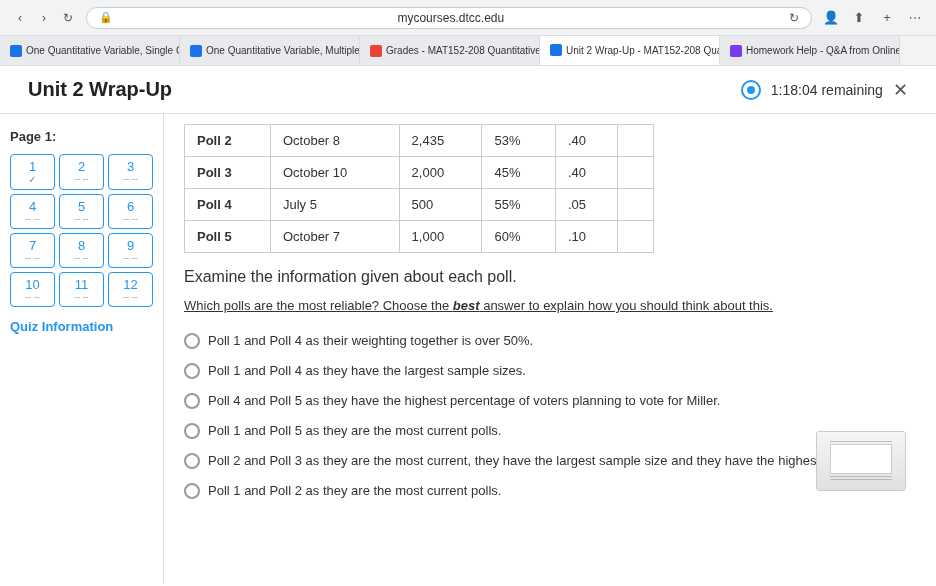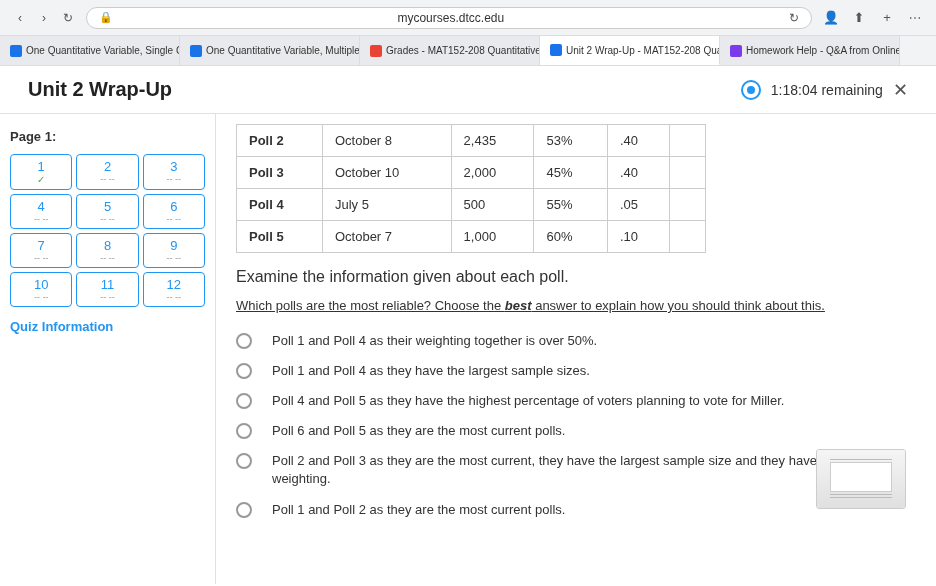--- a/index.html
+++ b/index.html
@@ -81,21 +81,21 @@
 
     
     .main-layout {
       display: flex;
       height: calc(586px - 36px - 30px - 50px);
       overflow: hidden;
     }
 
     
     .sidebar {
-      width: 216px;
+      width: 164px;
       background: #fff;
       border-right: 1px solid #e0e0e0;
       padding: 15px 10px;
       flex-shrink: 0;
     }
     .page-label { font-size: 13px; font-weight: bold; margin-bottom: 10px; color: #333; }
     .number-grid { display: grid; grid-template-columns: repeat(3, 1fr); gap: 4px; margin-bottom: 12px; }
     .num-cell {
       display: flex;
       flex-direction: column;
@@ -137,21 +137,21 @@
 
     
     .examine-text { font-size: 16px; color: #333; margin-bottom: 10px; }
     .question-text { font-size: 13px; color: #333; margin-bottom: 16px; line-height: 1.5; text-decoration: underline; }
     .question-text b { font-style: italic; }
 
     
     .radio-option {
       display: flex;
       align-items: flex-start;
-      gap: 20px;
+      gap: 8px;
       margin-bottom: 12px;
       cursor: pointer;
     }
     .radio-circle {
       width: 16px;
       height: 16px;
       border-radius: 50%;
       border: 2px solid #999;
       flex-shrink: 0;
       margin-top: 1px;
@@ -361,21 +361,21 @@
         <span class="radio-label">Poll 1 and Poll 4 as they have the largest sample sizes.</span>
       </div>
 
       <div class="radio-option">
         <div class="radio-circle"></div>
         <span class="radio-label">Poll 4 and Poll 5 as they have the highest percentage of voters planning to vote for Miller.</span>
       </div>
 
       <div class="radio-option">
         <div class="radio-circle"></div>
-        <span class="radio-label">Poll 6 and Poll 5 as they are the most current polls.</span>
+        <span class="radio-label">Poll 1 and Poll 5 as they are the most current polls.</span>
       </div>
 
       <div class="radio-option">
         <div class="radio-circle"></div>
         <span class="radio-label">Poll 2 and Poll 3 as they are the most current, they have the largest sample size and they have the highest weighting.</span>
       </div>
 
       <div class="radio-option">
         <div class="radio-circle"></div>
         <span class="radio-label">Poll 1 and Poll 2 as they are the most current polls.</span>

